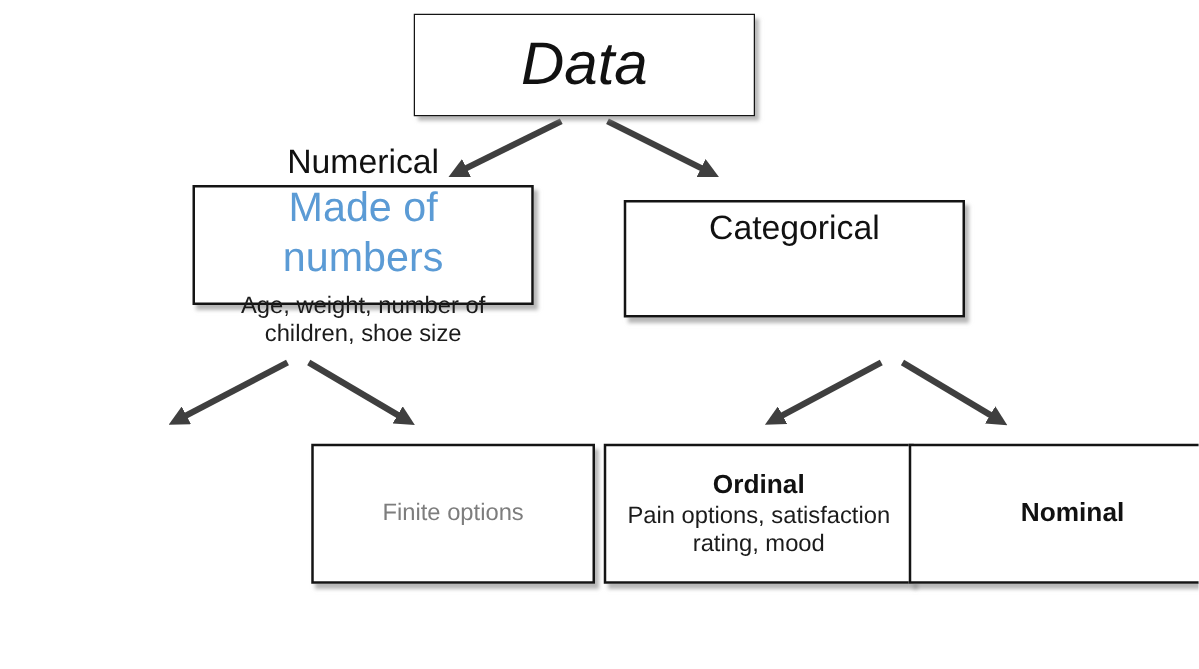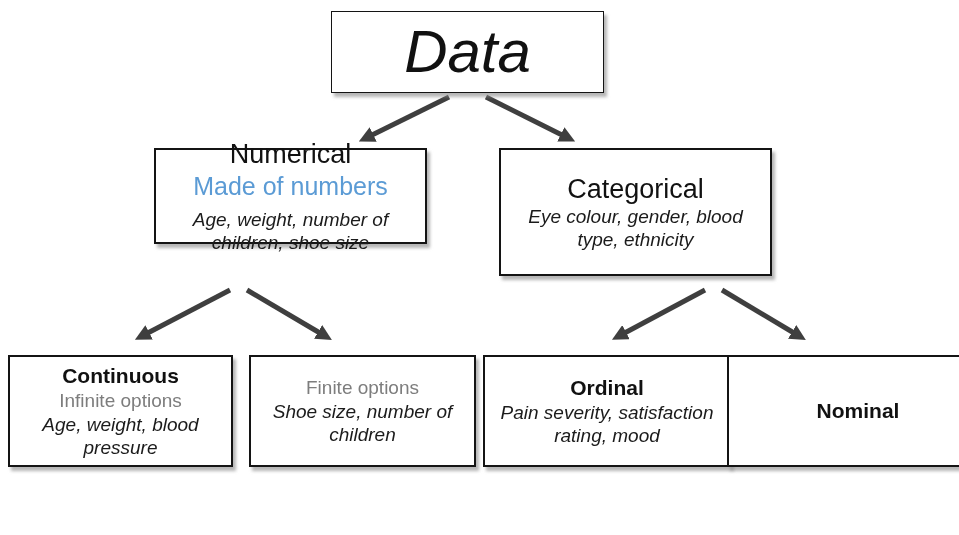--- a/index.html
+++ b/index.html
@@ -35,59 +35,58 @@
     box-shadow: 3px 4px 3px rgba(145,145,145,0.65);
     display: flex;
     flex-direction: column;
     align-items: center;
     justify-content: center;
     text-align: center;
     padding: 4px 8px;
   }
   .node-data        { left: 331px; top: 11px;  width: 273px; height: 82px; border-width: 1.5px; }
   .node-numerical   { left: 154px; top: 148px; width: 273px; height: 96px; }
-  .node-categorical { left: 499px; top: 148px; width: 273px; height: 128px; }
+  .node-categorical { left: 499px; top: 160px; width: 273px; height: 94px; justify-content: space-between; }
   .node-continuous  { left: 8px;   top: 355px; width: 225px; height: 112px; }
   .node-discrete    { left: 249px; top: 355px; width: 227px; height: 112px; }
   .node-ordinal     { left: 483px; top: 355px; width: 248px; height: 112px; }
   .node-nominal     { left: 727px; top: 355px; width: 262px; height: 112px; }
 
   .title-root {
-    font-size: 60px;
+    font-size: 48px;
     font-style: italic;
     font-weight: 400;
     color: #111111;
     line-height: 1.0;
   }
   .title-top {
     font-size: 27px;
     font-weight: 400;
     color: #111111;
     line-height: 1.2;
   }
   .sub-blue {
-    font-size: 25px;
+    font-size: 33px;
     color: var(--accent-blue, #5b9bd5);
     line-height: 1.2;
     margin: 1px 0 7px 0;
   }
   .title-bottom {
     font-size: 21px;
     font-weight: 700;
     color: #111111;
     line-height: 1.25;
   }
   .sub-gray {
     font-size: 19px;
     color: var(--subtext-gray, #7d7d7d);
     line-height: 1.25;
   }
   .examples {
     font-size: 19px;
-    font-style: italic;
     color: #1b1b1b;
     line-height: 1.22;
   }
 </style>
 </head>
 <body>
 
 <div class="stage">
 
   <svg class="connectors" viewBox="0 0 959 535" xmlns="http://www.w3.org/2000/svg">
@@ -109,36 +108,29 @@
   </div>
 
   <div class="node node-numerical">
     <div class="title-top">Numerical</div>
     <div class="sub-blue">Made of numbers</div>
     <div class="examples">Age, weight, number of children, shoe size</div>
   </div>
 
   <div class="node node-categorical">
     <div class="title-top">Categorical</div>
-    <div class="examples">Eye colour, gender, blood type, ethnicity</div>
   </div>
 
-  <div class="node node-continuous">
-    <div class="title-bottom">Continuous</div>
-    <div class="sub-gray">Infinite options</div>
-    <div class="examples">Age, weight, blood pressure</div>
-  </div>
 
   <div class="node node-discrete">
     <div class="sub-gray">Finite options</div>
-    <div class="examples">Shoe size, number of children</div>
   </div>
 
   <div class="node node-ordinal">
     <div class="title-bottom">Ordinal</div>
-    <div class="examples">Pain severity, satisfaction rating, mood</div>
+    <div class="examples">Pain options, satisfaction rating, mood</div>
   </div>
 
   <div class="node node-nominal">
     <div class="title-bottom">Nominal</div>
   </div>
 
 </div>
 
 </body></html>

